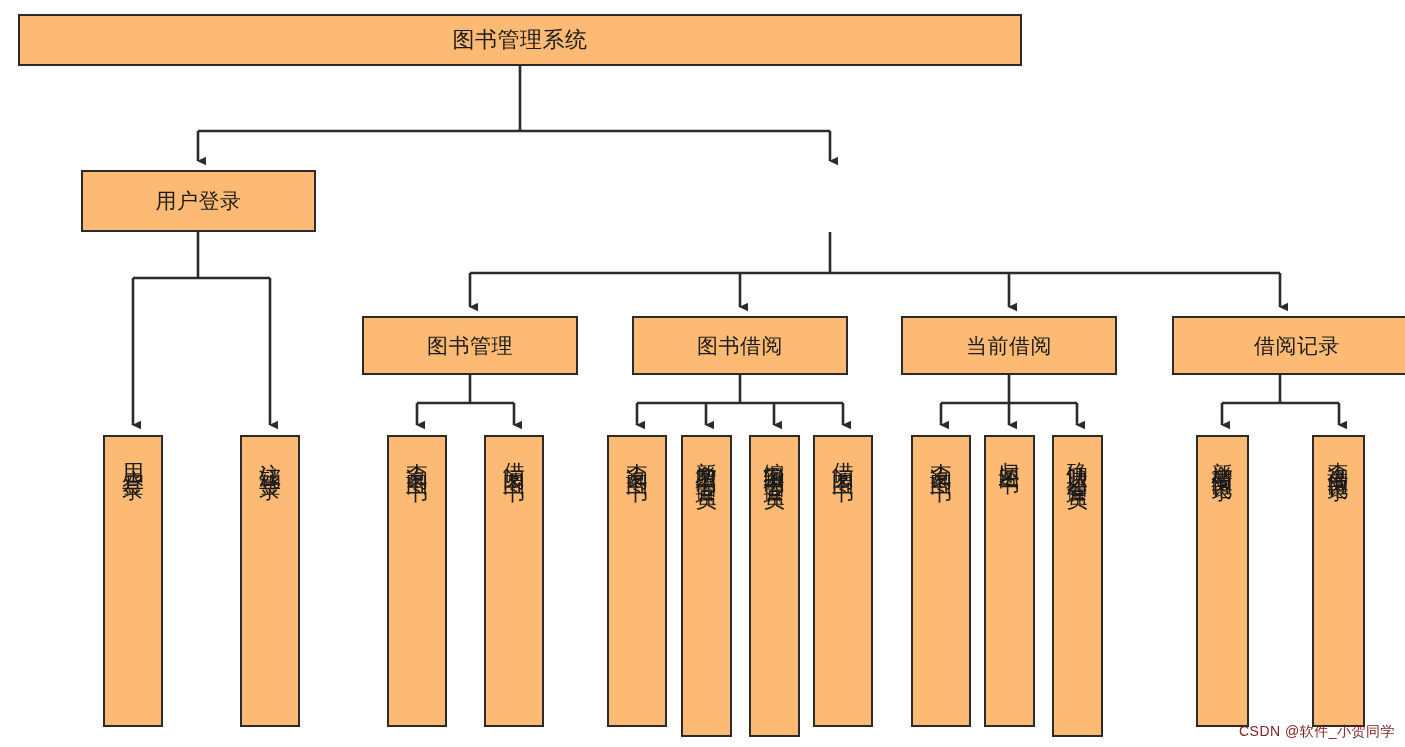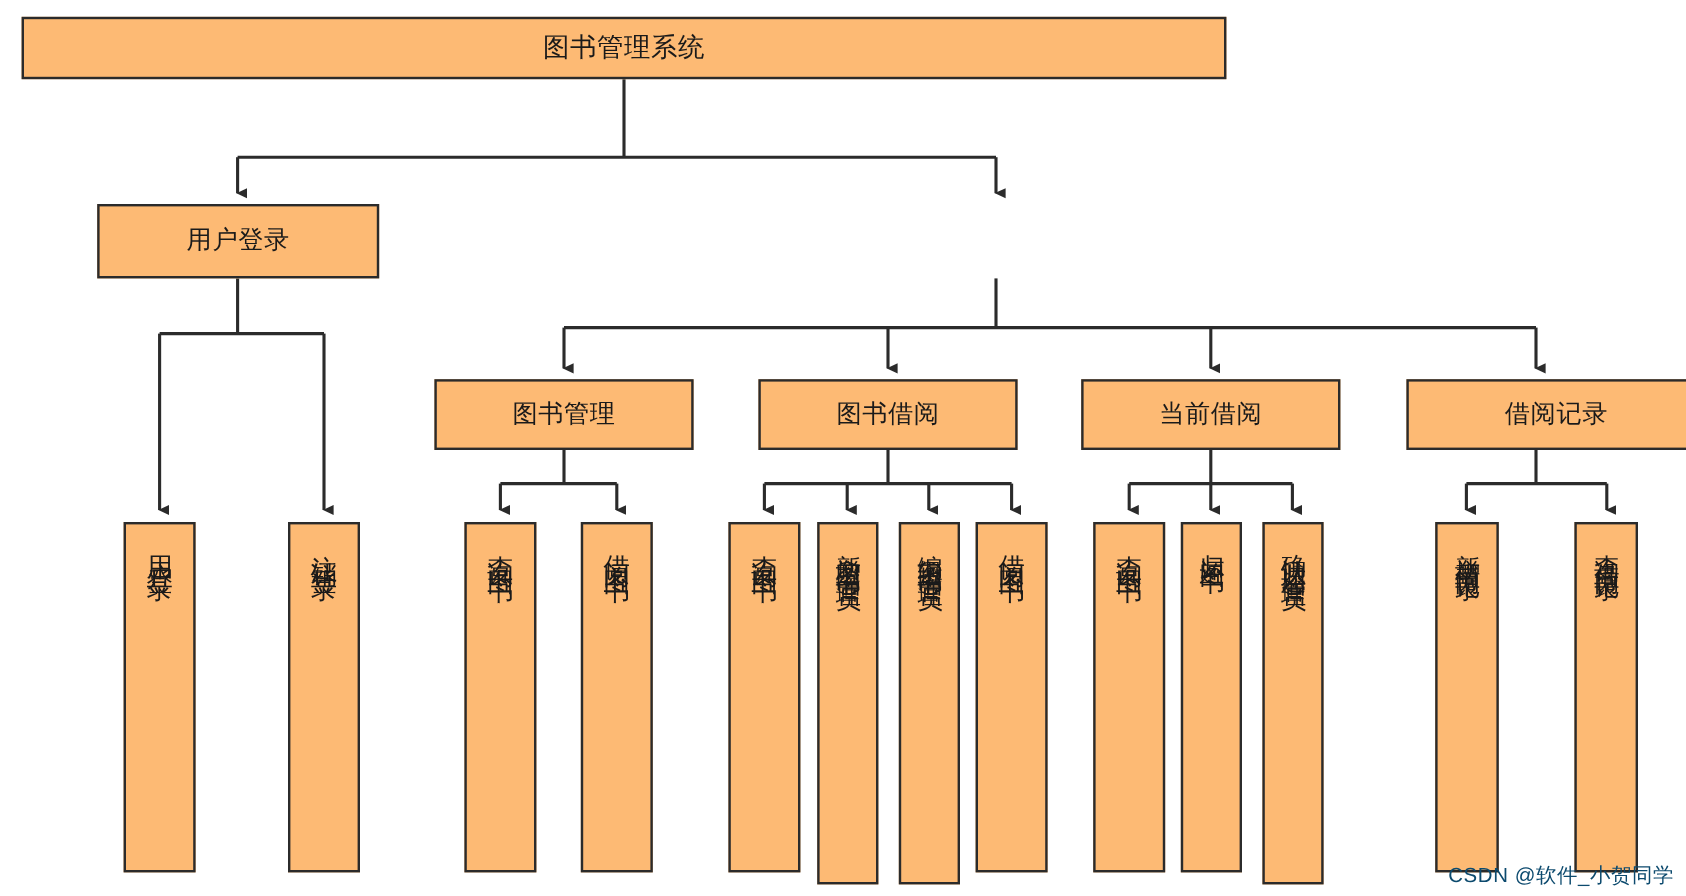--- a/index.html
+++ b/index.html
@@ -60,22 +60,22 @@
   
   .node.vert.twocol .node-label{
     max-height:295px;
   }
 
   
   #watermark{
     position:absolute;
     right:10px;
     bottom:6px;
-    font-size:17px;
-    color:#0c4a6e;
+    font-size:14px;
+    color:#7f1d1d;
     letter-spacing:0.5px;
     white-space:nowrap;
     pointer-events:none;
     margin-left:28px;
   }
 </style>
 </head>
 <body>
 
 <div id="diagram-root">

